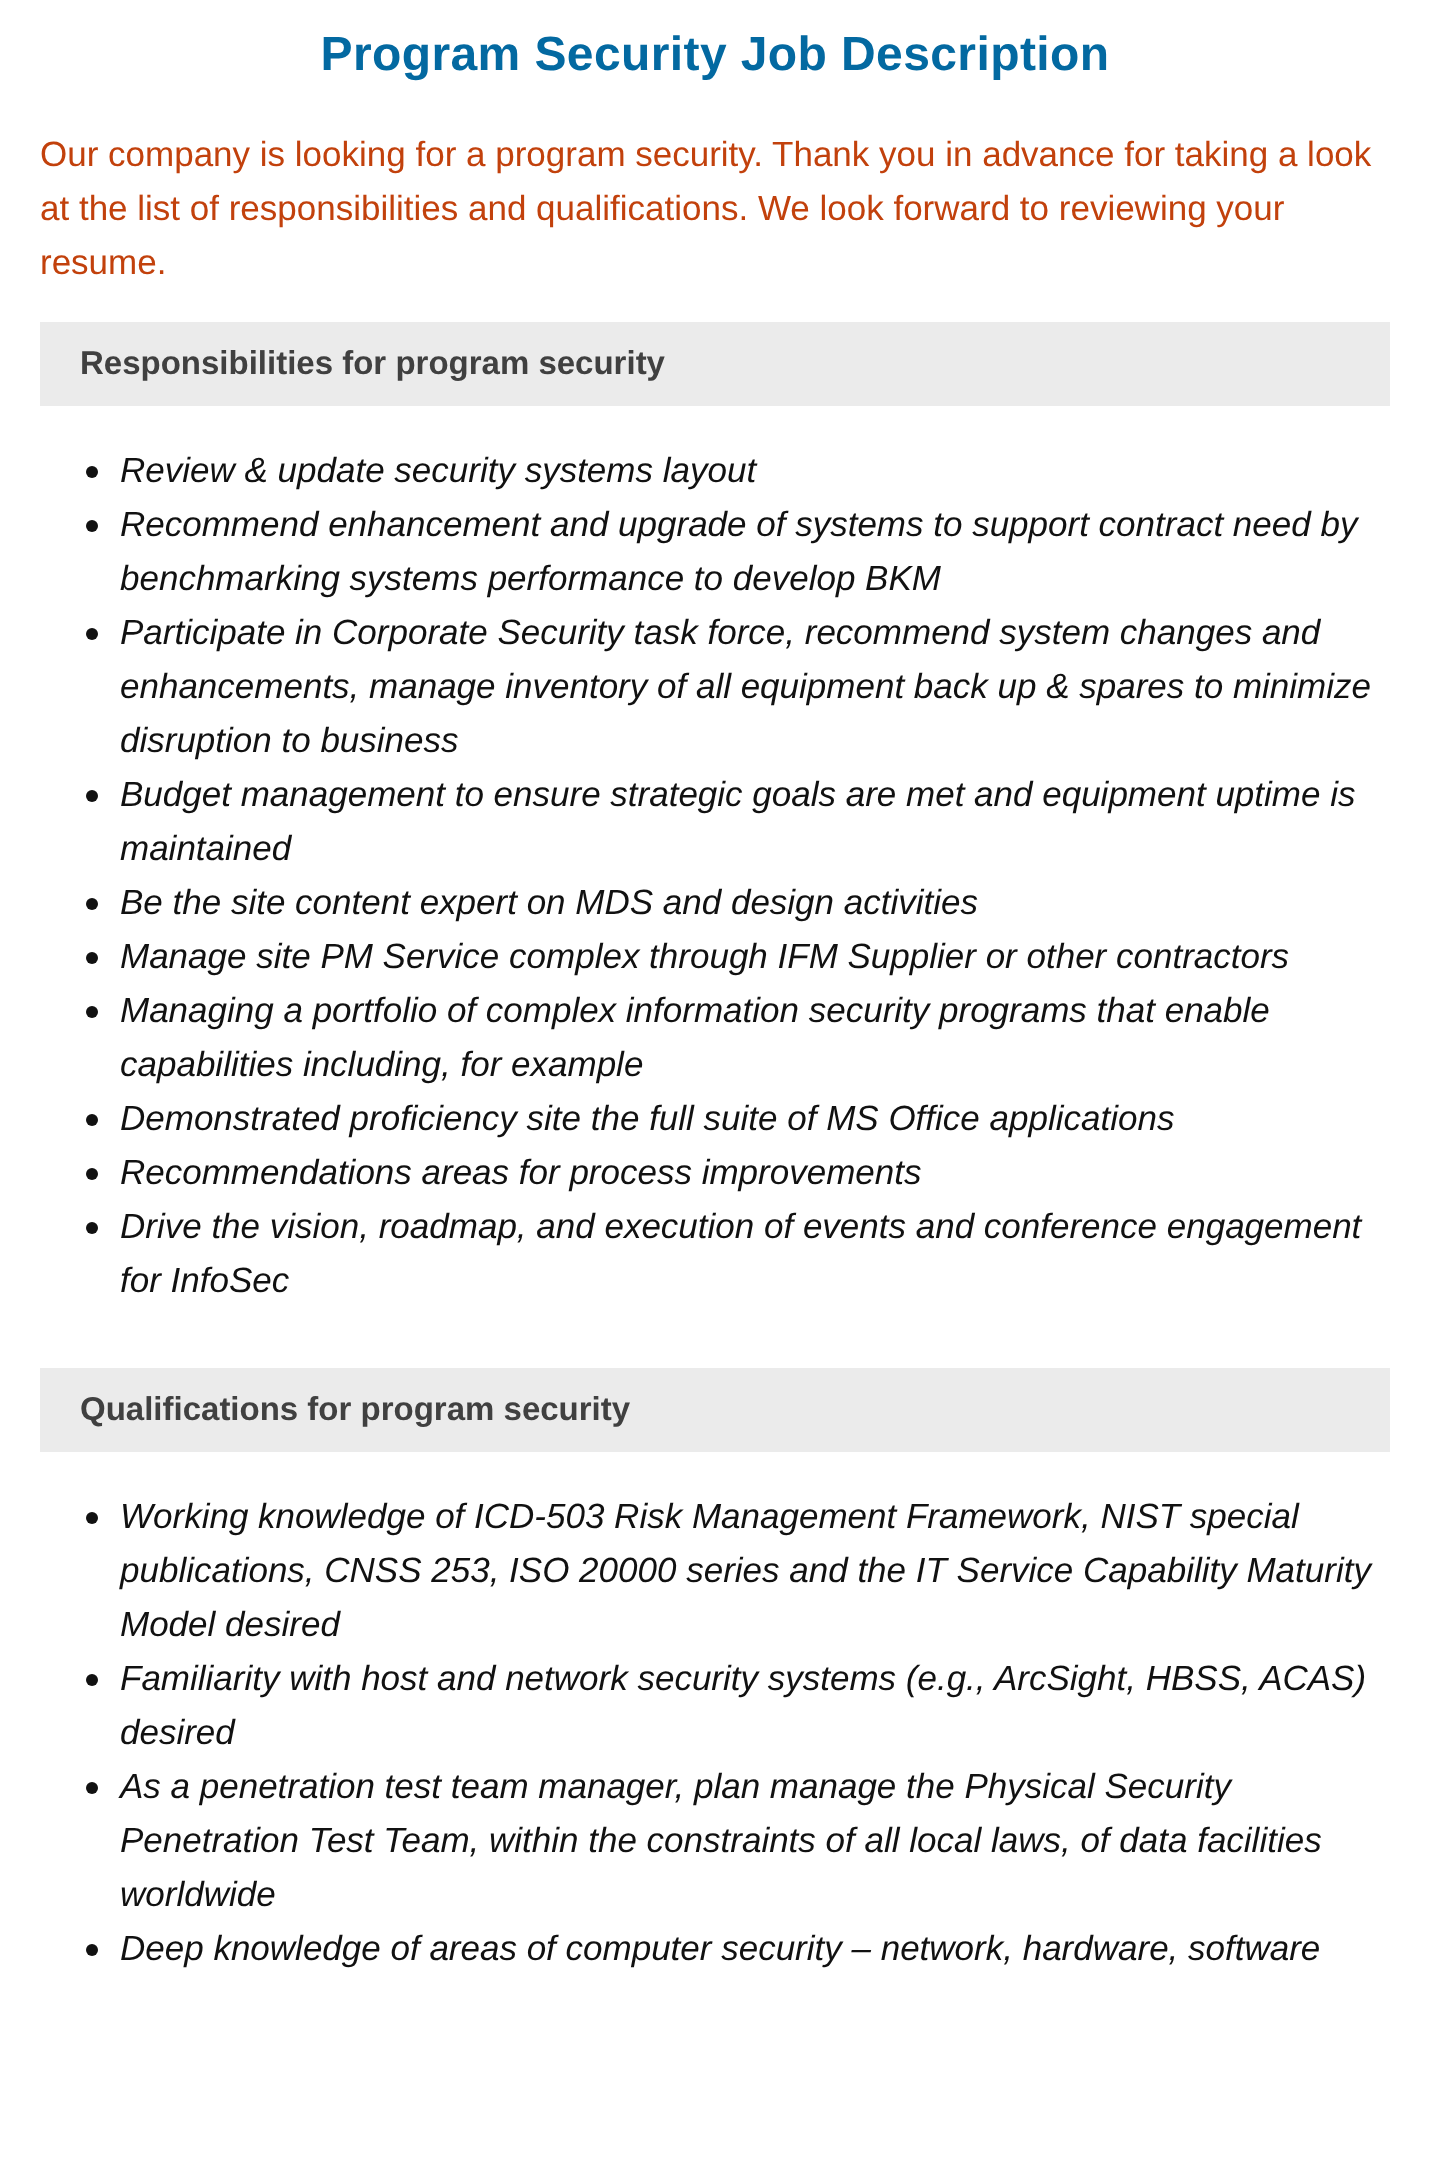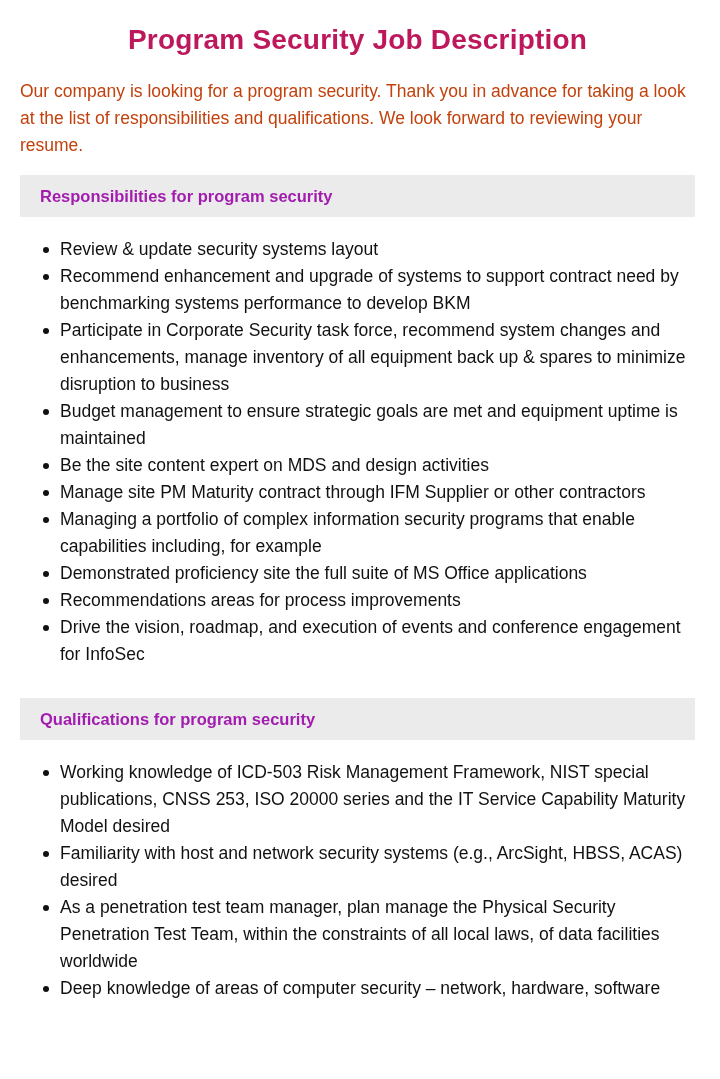--- a/index.html
+++ b/index.html
@@ -14,53 +14,54 @@
       font-family: "Liberation Sans", "DejaVu Sans", sans-serif;
       color: #111111;
     }
     .page {
       position: relative;
       width: 720px;
       padding: 0 25px 0 20px;
       box-sizing: border-box;
     }
     .title {
-      margin: 16px;
+      margin: 4px;
       padding-top: 2px;
       height: 44px;
       line-height: 44px;
       text-align: center;
-      font-size: 28px;
+      font-size: 24px;
       font-weight: bold;
-      color: #be185d;
+      color: #0369a1;
       letter-spacing: 0.2px;
     }
     .intro {
       margin: 14px 0 0 0;
       font-size: 17.5px;
       line-height: 27px;
       color: #c2410c;
     }
     .section-header {
       margin-top: 16px;
       background: #ebebeb;
       height: 42px;
       line-height: 42px;
       padding-left: 20px;
       font-size: 16.5px;
       font-weight: bold;
-      color: #a21caf;
+      color: #404040;
     }
     .section-header.second {
       margin-top: 30px;
     }
     ul.list {
       margin: 19px 0 0 0;
       padding: 0 0 0 40px;
       list-style: none;
+      font-style: italic;
     }
     ul.list li {
       position: relative;
       font-size: 17.5px;
       line-height: 27px;
       color: #111111;
     }
     ul.list li .bullet {
       position: absolute;
       left: -17px;
@@ -81,21 +82,21 @@
   <p class="intro">Our company is looking for a program security. Thank you in advance for taking a look at the list of responsibilities and qualifications. We look forward to reviewing your resume.</p>
 
   <div class="section-header">Responsibilities for program security</div>
 
   <ul class="list">
     <li><span class="bullet"></span><span>Review &amp; update security systems layout</span></li>
     <li><span class="bullet"></span><span>Recommend enhancement and upgrade of systems to support contract need by benchmarking systems performance to develop BKM</span></li>
     <li><span class="bullet"></span><span>Participate in Corporate Security task force, recommend system changes and enhancements, manage inventory of all equipment back up &amp; spares to minimize disruption to business</span></li>
     <li><span class="bullet"></span><span>Budget management to ensure strategic goals are met and equipment uptime is maintained</span></li>
     <li><span class="bullet"></span><span>Be the site content expert on MDS and design activities</span></li>
-    <li><span class="bullet"></span><span>Manage site PM Maturity contract through IFM Supplier or other contractors</span></li>
+    <li><span class="bullet"></span><span>Manage site PM Service complex through IFM Supplier or other contractors</span></li>
     <li><span class="bullet"></span><span>Managing a portfolio of complex information security programs that enable capabilities including, for example</span></li>
     <li><span class="bullet"></span><span>Demonstrated proficiency site the full suite of MS Office applications</span></li>
     <li><span class="bullet"></span><span>Recommendations areas for process improvements</span></li>
     <li><span class="bullet"></span><span>Drive the vision, roadmap, and execution of events and conference engagement for InfoSec</span></li>
   </ul>
 
   <div class="section-header second">Qualifications for program security</div>
 
   <ul class="list">
     <li><span class="bullet"></span><span>Working knowledge of ICD-503 Risk Management Framework, NIST special publications, CNSS 253, ISO 20000 series and the IT Service Capability Maturity Model desired</span></li>

